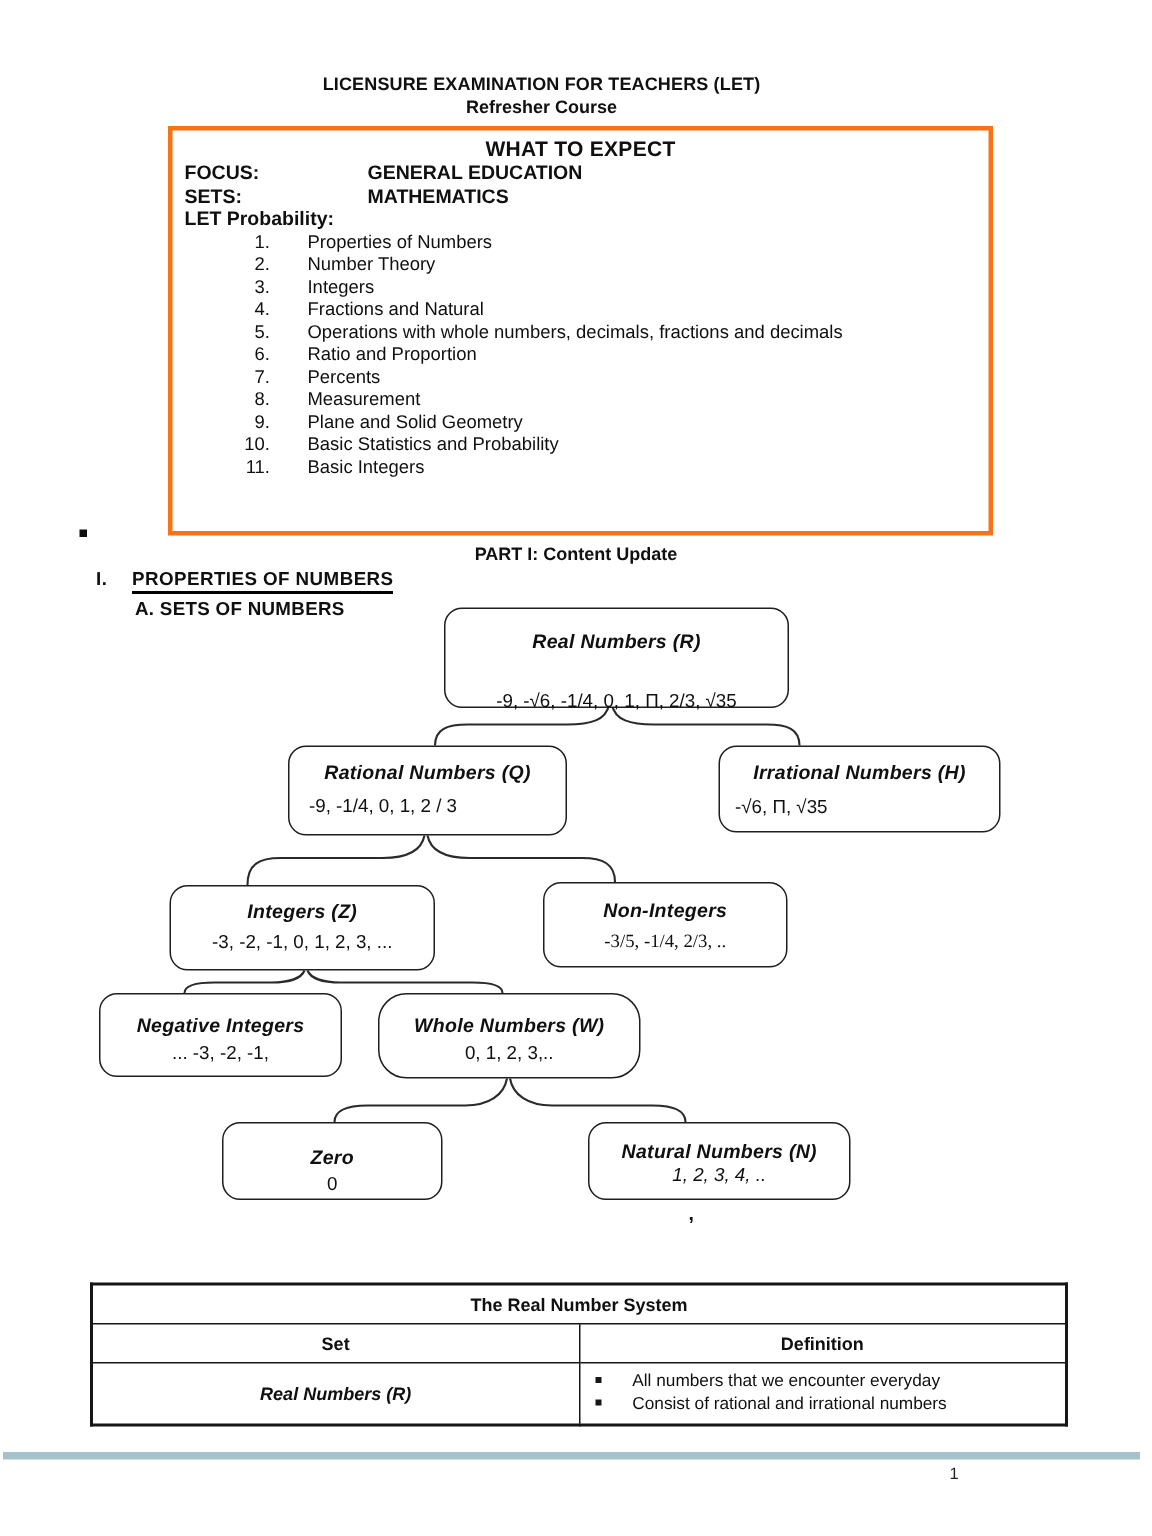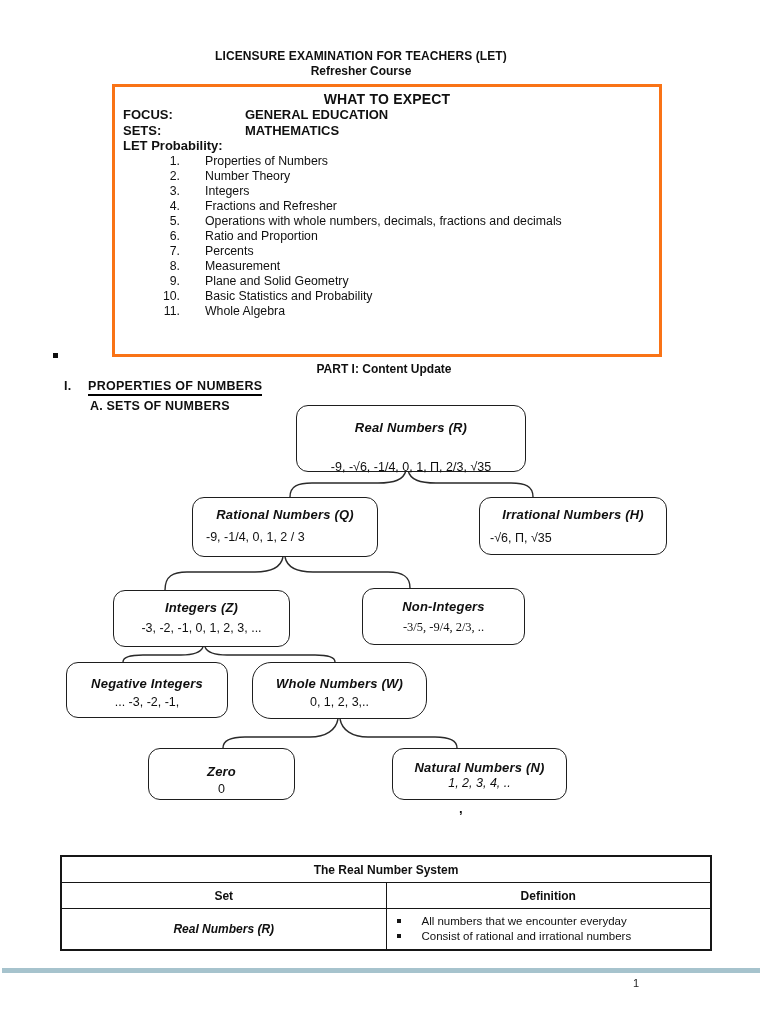--- a/index.html
+++ b/index.html
@@ -96,21 +96,21 @@
       <li>
           <span class="num">2.</span>
           <span class="itext">Number Theory</span>
         </li>
       <li>
           <span class="num">3.</span>
           <span class="itext">Integers</span>
         </li>
       <li>
           <span class="num">4.</span>
-          <span class="itext">Fractions and Refresher</span>
+          <span class="itext">Fractions and Natural</span>
         </li>
       <li>
           <span class="num">5.</span>
           <span class="itext">Operations with whole numbers, decimals, fractions and decimals</span>
         </li>
       <li>
           <span class="num">6.</span>
           <span class="itext">Ratio and Proportion</span>
         </li>
       <li>
@@ -124,21 +124,21 @@
       <li>
           <span class="num">9.</span>
           <span class="itext">Plane and Solid Geometry</span>
         </li>
       <li>
           <span class="num">10.</span>
           <span class="itext">Basic Statistics and Probability</span>
         </li>
       <li>
           <span class="num">11.</span>
-          <span class="itext">Whole Algebra</span>
+          <span class="itext">Basic Integers</span>
         </li>
     </ol>
   </div>
 
   <div class="sq-bullet"></div>
 
   <div class="part-heading">PART I: Content Update</div>
 
   <div class="sec-heading">
     <span class="numeral">I.</span>
@@ -170,21 +170,21 @@
   <div class="node n-irrational">
     <div class="t">Irrational Numbers (H)</div>
     <div class="v v-left">-√6, Π, √35</div>
   </div>
   <div class="node n-integers">
     <div class="t">Integers (Z)</div>
     <div class="v">-3, -2, -1, 0, 1, 2, 3, ...</div>
   </div>
   <div class="node n-nonintegers">
     <div class="t">Non-Integers</div>
-    <div class="v v-serif">-3/5, -9/4, 2/3, ..</div>
+    <div class="v v-serif">-3/5, -1/4, 2/3, ..</div>
   </div>
   <div class="node n-negative">
     <div class="t">Negative Integers</div>
     <div class="v">... -3, -2, -1,</div>
   </div>
   <div class="node n-whole">
     <div class="t">Whole Numbers (W)</div>
     <div class="v">0, 1, 2, 3,..</div>
   </div>
   <div class="node n-zero">

